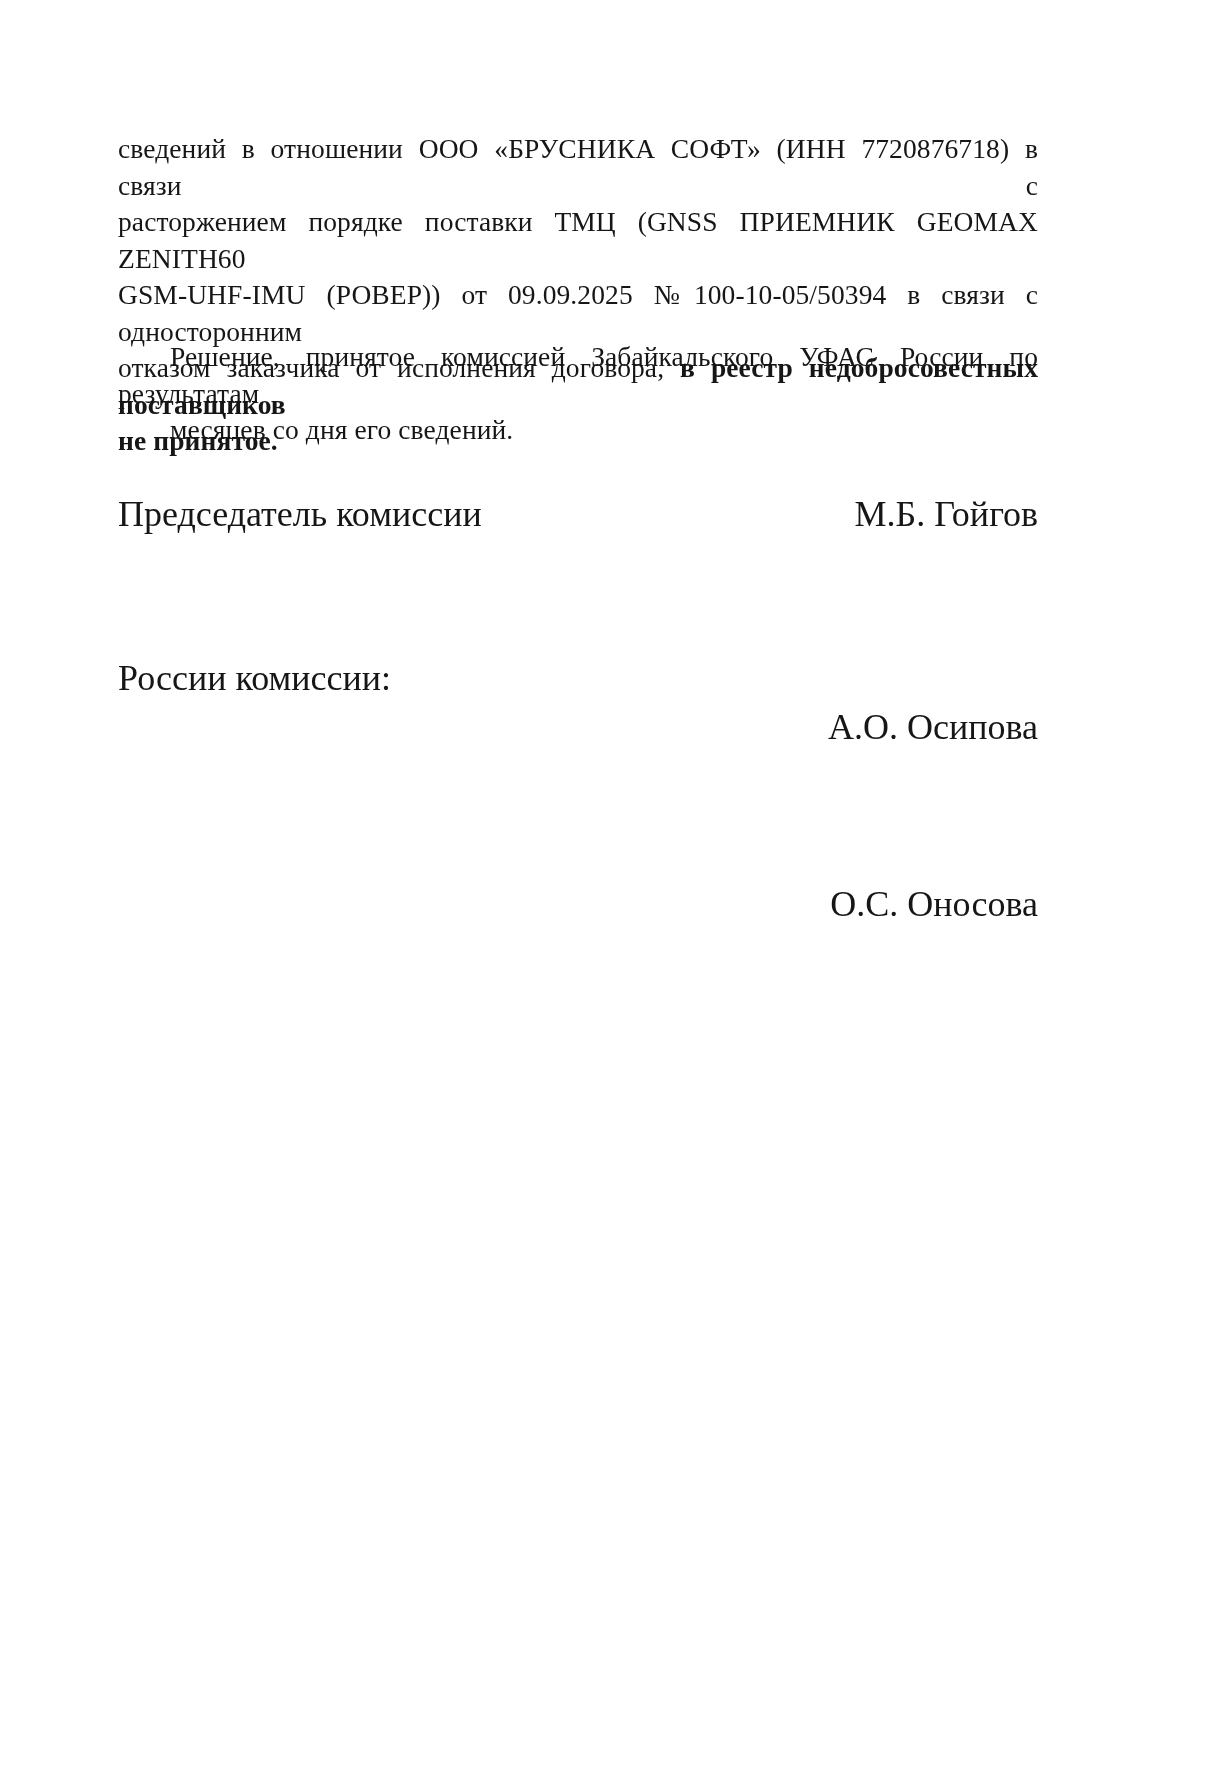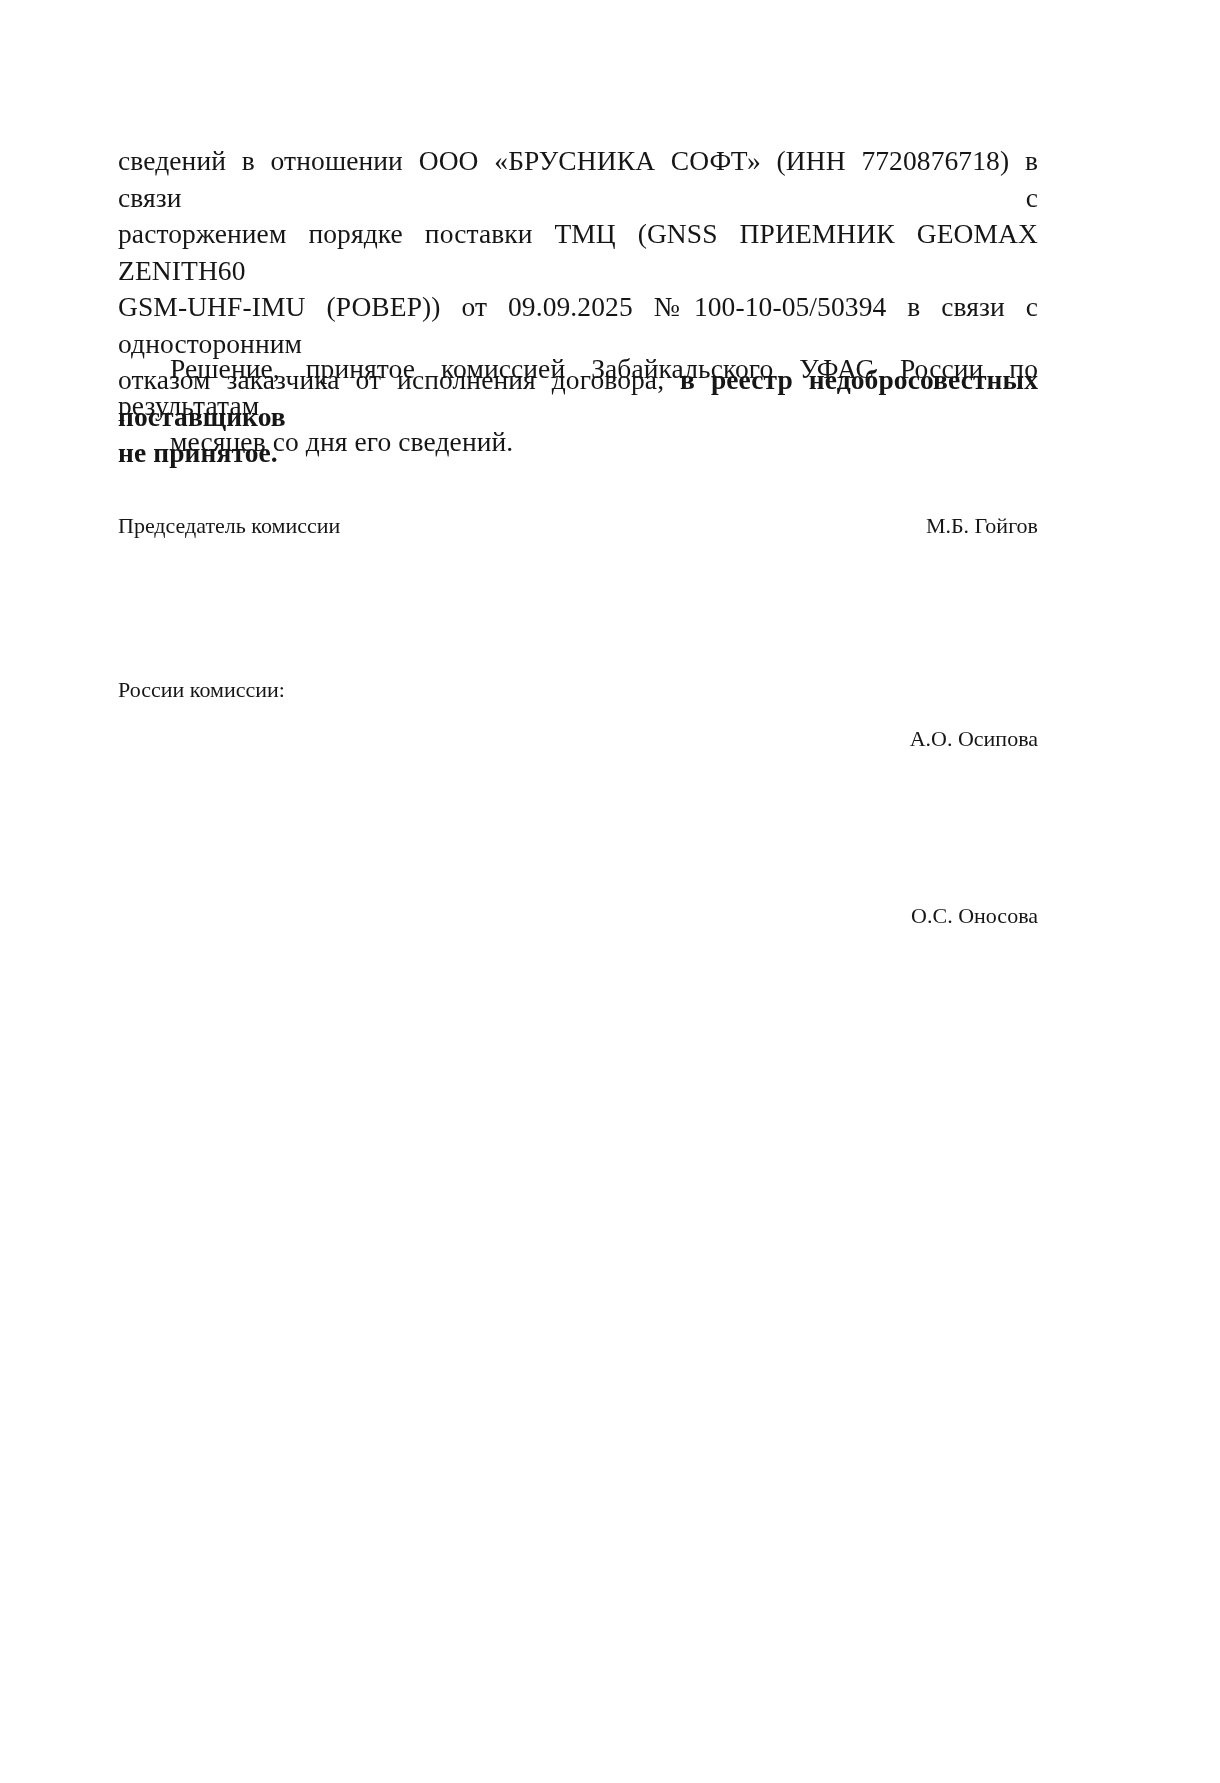--- a/index.html
+++ b/index.html
@@ -10,21 +10,21 @@
   }
   body {
     font-family: "Liberation Serif", "DejaVu Serif", serif;
     color: #161616;
   }
   .page {
     position: relative;
     width: 1220px;
     height: 1502px;
     background: #ffffff;
-    margin: 12px auto;
+    margin: 0 auto;
     overflow: hidden;
     box-sizing: border-box;
     padding-left: 44px;
   }
   .content {
     position: absolute;
     left: 118px;
     top: 0;
     width: 920px;
   }
@@ -60,21 +60,21 @@
     text-align-last: justify;
   }
   .para > .ln.last {
     text-align-last: left;
   }
   
   .sig-row {
     position: absolute;
     left: 0;
     width: 920px;
-    font-size: 22px;
+    font-size: 36px;
     line-height: 34px;
   }
   .sig-row .left {
     float: left;
   }
   .sig-row .right {
     float: right;
     text-align: left;
   }
   .sig-row::after {

